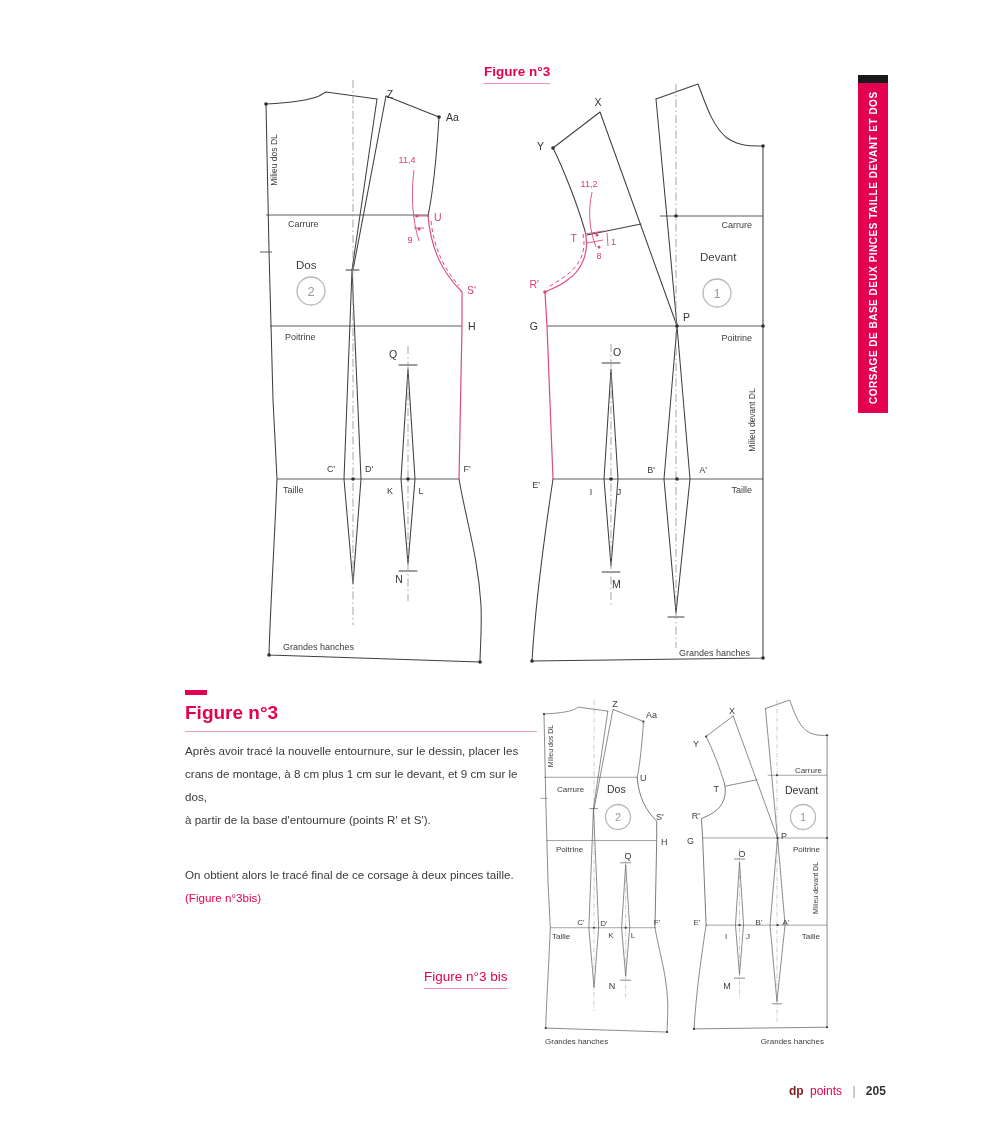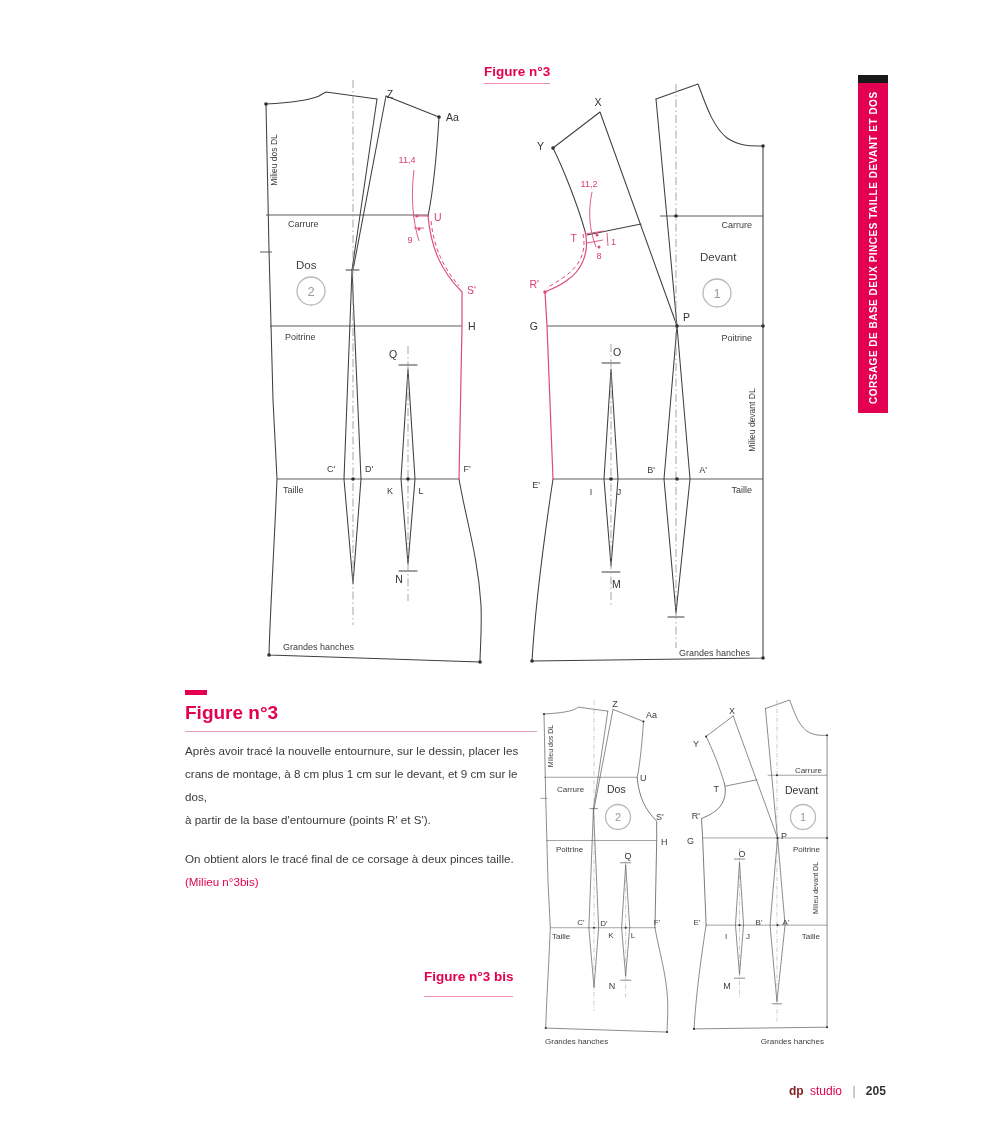--- a/index.html
+++ b/index.html
@@ -24,36 +24,36 @@
   .g13{font-size:13px;fill:#9a9a9a;}
   .g11{font-size:11px;fill:#9a9a9a;}
   .p9{font-size:9px;fill:#dd3b6b;}
   .p10{font-size:10.5px;fill:#dd3b6b;}
   .v8{font-size:8.5px;fill:#3c3c3c;}
   .v7{font-size:7px;fill:#3c3c3c;}
 
   
   .top-title{position:absolute;left:484px;top:64px;font-size:13.5px;font-weight:bold;
              color:#e30051;border-bottom:1.5px solid #f090ae;padding-bottom:4px;}
-  .bis-title{position:absolute;left:424px;top:969px;font-size:13.5px;font-weight:bold;
-             color:#e30051;border-bottom:1.5px solid #f090ae;padding-bottom:12px;}
+  .bis-title{position:absolute;left:424px;top:969px;font-size:13.5px;font-weight:normal;
+             color:#e30051;border-bottom:1.5px solid #f090ae;padding-bottom:4px;}
 
   .sidebar{position:absolute;left:858px;top:75px;width:30px;height:338px;}
   .sidebar-cap{width:30px;height:8px;background:#191919;}
   .sidebar-text{width:30px;height:330px;background:#e30051;color:#fff;
        writing-mode:vertical-rl;transform:rotate(180deg);
        display:flex;align-items:center;justify-content:center;
        font-size:10px;font-weight:bold;letter-spacing:0.5px;white-space:nowrap;}
 
   .textblock{position:absolute;left:185px;top:690px;width:352px;}
   .marker{width:22px;height:5px;background:#e30051;margin-bottom:7px;}
   .textblock h2{font-size:19px;font-weight:bold;color:#e30051;margin:0;
                 padding-bottom:7px;border-bottom:1px solid #e8a0b8;}
   .body{font-size:11.6px;line-height:23px;color:#3a3a3a;white-space:pre-line;margin:7px 0 0;}
-  .body.second{margin-top:16px;}
+  .body.second{margin-top:32px;}
   .ref{color:#e30051;}
 
   .footer{position:absolute;left:775px;top:1084px;font-size:12px;white-space:nowrap;}
   .brand-b{color:#7f1d1d;font-weight:bold;margin-left:14px;}
   .brand{color:#e30051;margin-left:3px;}
   .divider{color:#9a9a9a;margin:0 7px;}
   .pagenum{color:#333;font-weight:bold;}
 </style>
 </head>
 <body>
@@ -247,23 +247,23 @@
     <div class="sidebar-cap"></div>
     <div class="sidebar-text">CORSAGE DE BASE DEUX PINCES TAILLE DEVANT ET DOS</div>
   </div>
 
   <div class="textblock">
     <div class="marker"></div>
     <h2>Figure n°3</h2>
     <p class="body">Après avoir tracé la nouvelle entournure, sur le dessin, placer les
 crans de montage, à 8 cm plus 1 cm sur le devant, et 9 cm sur le dos,
 à partir de la base d'entournure (points R' et S').</p>
-    <p class="body second"><span>On obtient alors le tracé final de ce corsage à deux pinces taille.</span><br><span class="ref">(Milieu n°3bis)</span></p>
+    <p class="body second"><span>On obtient alors le tracé final de ce corsage à deux pinces taille.</span><br><span class="ref">(Figure n°3bis)</span></p>
   </div>
 
   <div class="footer">
     <span class="brand-b">dp</span>
-    <span class="brand">studio</span>
+    <span class="brand">points</span>
     <span class="divider">|</span>
     <span class="pagenum">205</span>
   </div>
 
 </div>
 
 </body></html>

